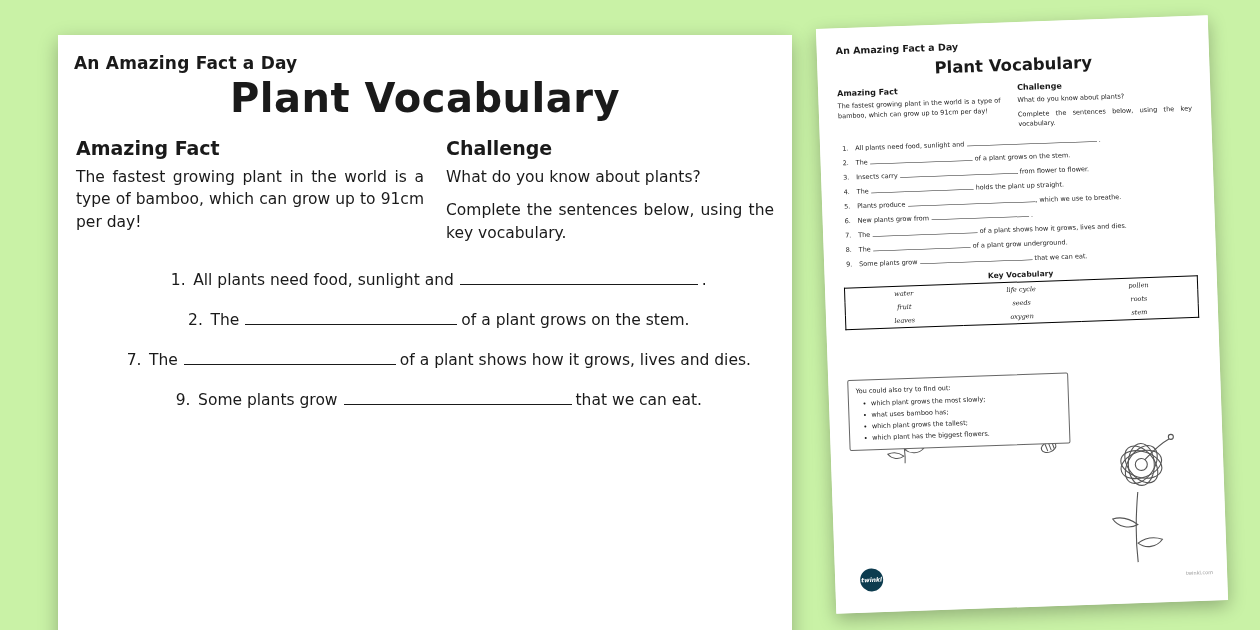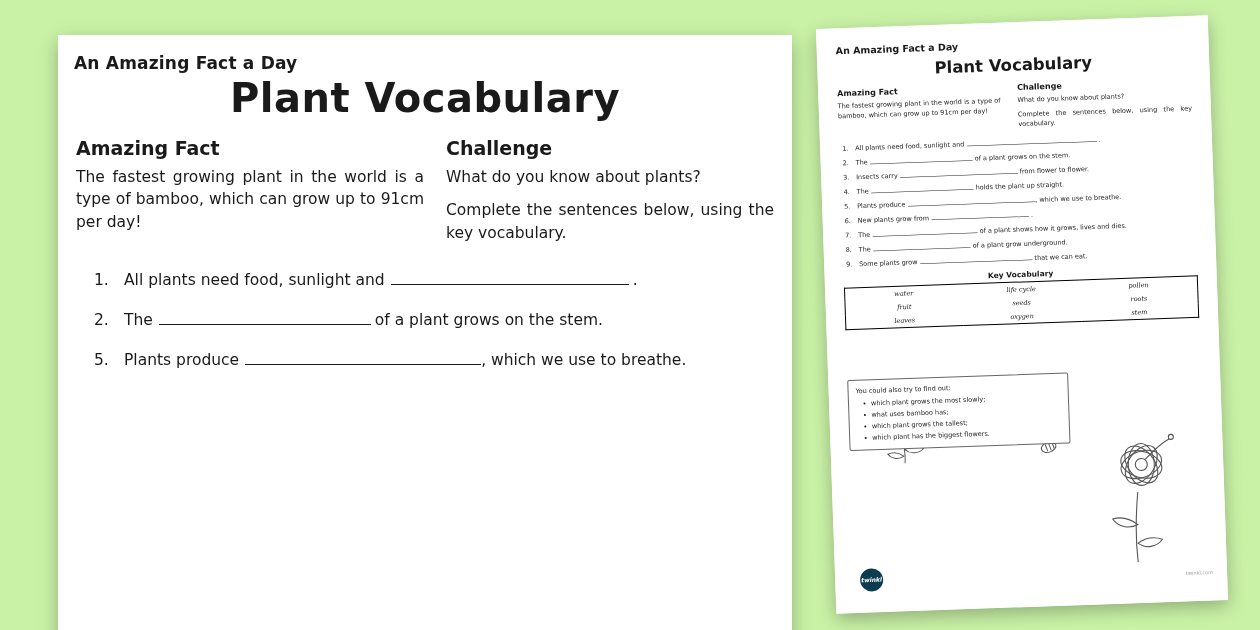--- a/index.html
+++ b/index.html
@@ -25,21 +25,21 @@
   }
   .brand { font-size:17px; font-weight:bold; letter-spacing:.2px; }
   .big-title { text-align:center; font-size:40px; font-weight:bold; margin-top:2px; letter-spacing:.5px; }
   .cols { display:flex; gap:22px; margin-top:16px; padding:0 2px; }
   .col-left { width:348px; }
   .col-right { flex:1; }
   .col-h { font-size:19px; font-weight:bold; margin-bottom:7px; }
   .col-p { font-size:15.5px; line-height:1.45; text-align:justify; }
   .col-p + .col-p { margin-top:11px; }
   .sentences { margin-top:26px; padding-left:20px; }
-  .sent { font-size:15.5px; margin-bottom:20px; white-space:nowrap; line-height:20px; }
+  .sent { font-size:15.5px; margin-bottom:20px; white-space:nowrap; line-height:20px;text-align:center; }
   .sent .num { display:inline-block; width:30px; }
   .blank {
     display:inline-block;
     border-bottom:1.6px solid #1a1a1a;
     height:15px;
     vertical-align:baseline;
     margin-left:6px; margin-right:4px;
   }
 
   
@@ -131,21 +131,22 @@
     <div class="col-right">
       <div class="col-h">Challenge</div>
       <div class="col-p">What do you know about plants?</div>
       <div class="col-p">Complete the sentences below, using the key vocabulary.</div>
     </div>
   </div>
 
   <div class="sentences">
     <div class="sent"><span class="num">1.</span><span>All plants need food, sunlight and</span><span class="blank" style="width:238px"></span><span>.</span></div>
     <div class="sent"><span class="num">2.</span><span>The</span><span class="blank" style="width:212px"></span><span>of a plant grows on the stem.</span></div>
-    <div class="sent"><span class="num">5.</span><span>Plants produce</span><span class="blank" style="width:236px; margin-right:0"></span><span>, which we use to breathe.</span></div>
+    <div class="sent"><span class="num">7.</span><span>The</span><span class="blank" style="width:212px"></span><span>of a plant shows how it grows, lives and dies.</span></div>
+    <div class="sent"><span class="num">9.</span><span>Some plants grow</span><span class="blank" style="width:228px"></span><span>that we can eat.</span></div>
   </div>
 </div>
 
 <div class="page page-small">
   <div class="s-inner">
     <div class="s-brand">An Amazing Fact a Day</div>
     <div class="s-title">Plant Vocabulary</div>
 
     <div class="s-cols">
       <div class="s-col-left">

